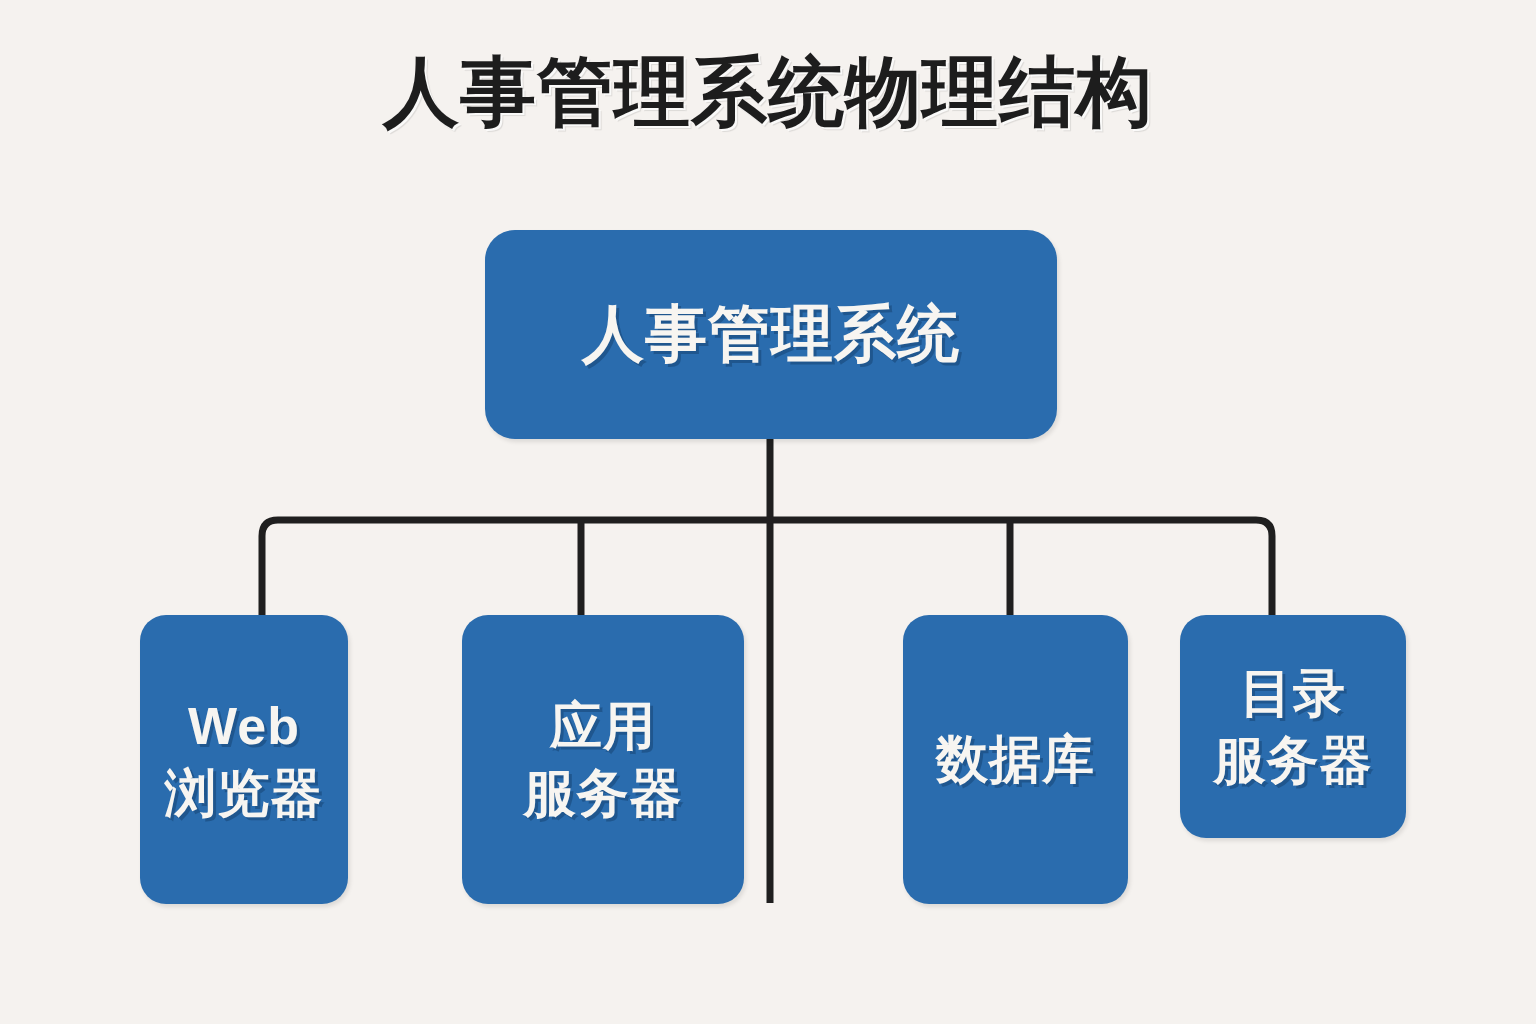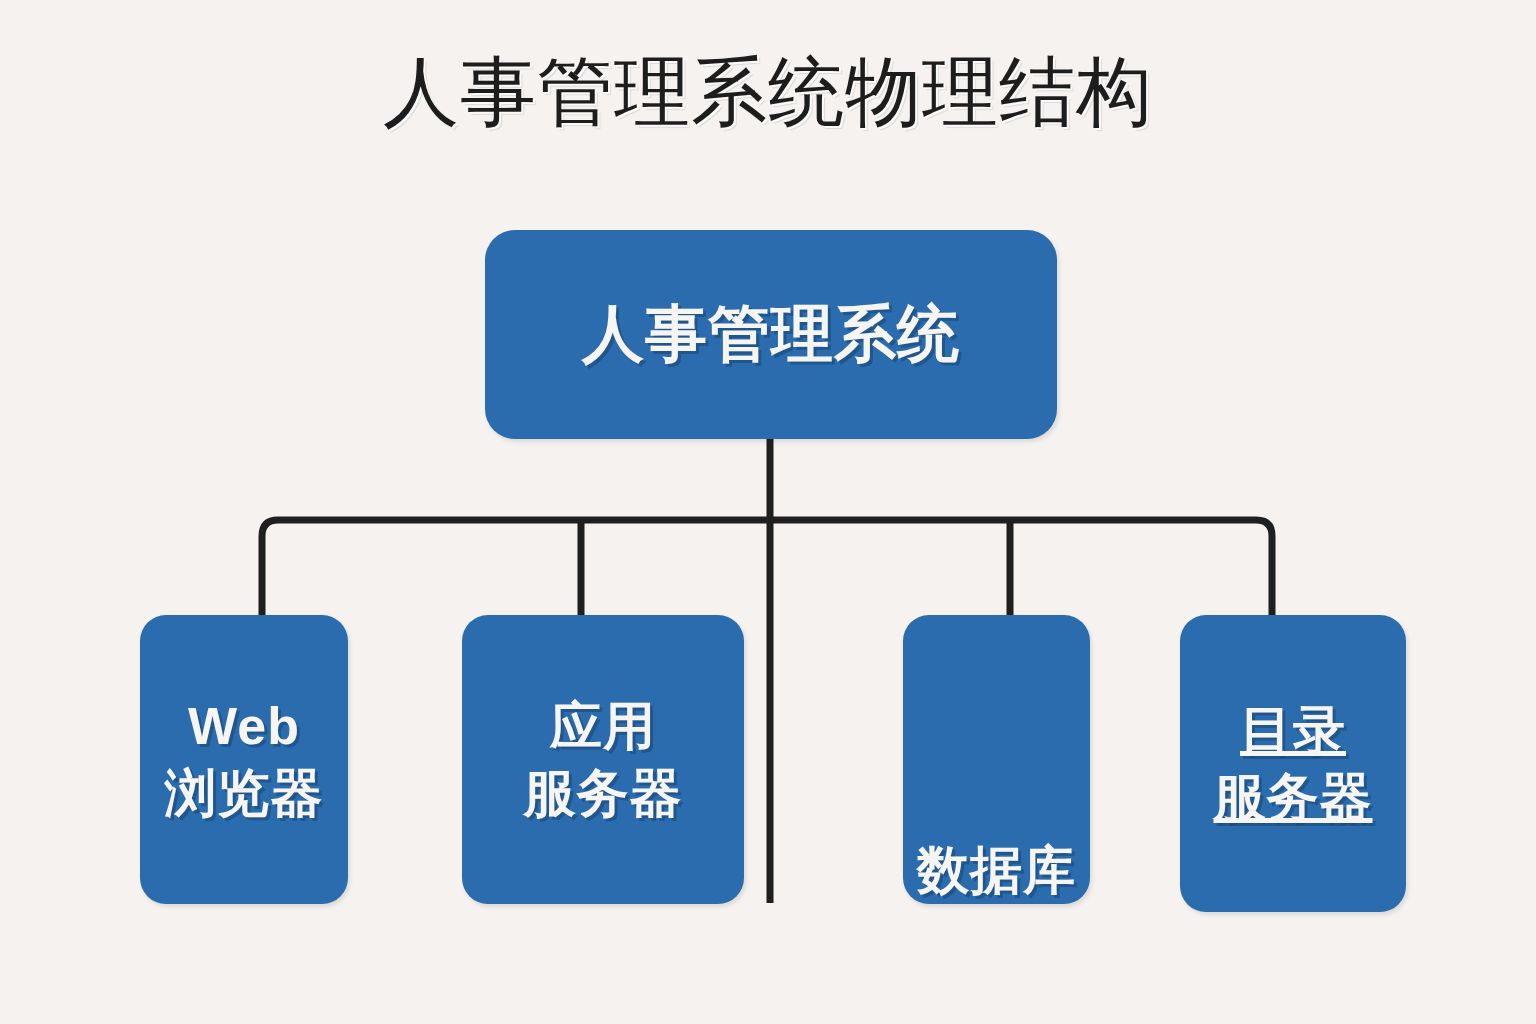--- a/index.html
+++ b/index.html
@@ -19,21 +19,21 @@
     background: #f5f2ef;
   }
   #diagram-title {
     position: absolute;
     left: 0;
     top: 52px;
     width: 1536px;
     text-align: center;
     font-size: 76px;
     line-height: 1.05;
-    font-weight: normal;
+    font-weight: bold;
     color: #1d1d1d;
     letter-spacing: 1px;
     text-shadow: 2px 2px 0 rgba(255,255,255,0.85), 3px 3px 1px rgba(0,0,0,0.10);
     white-space: nowrap;
   }
   
   #connectors {
     position: absolute;
     left: 0;
     top: 0;
@@ -78,30 +78,28 @@
   }
   #node-app {
     left: 462px;
     top: 615px;
     width: 282px;
     height: 289px;
   }
   #node-db {
     left: 903px;
     top: 615px;
-    width: 187px;
+    width: 225px;
     height: 289px;
-    align-items: flex-end;
   }
   #node-dir {
     left: 1180px;
     top: 615px;
     width: 226px;
-    height: 297px;
-    text-decoration: underline;
+    height: 223px;
   }
   .leaf .node-label {
     font-size: 52px;
     line-height: 1.28;
   }
 </style>
 </head>
 <body>
 
 <div id="canvas">

